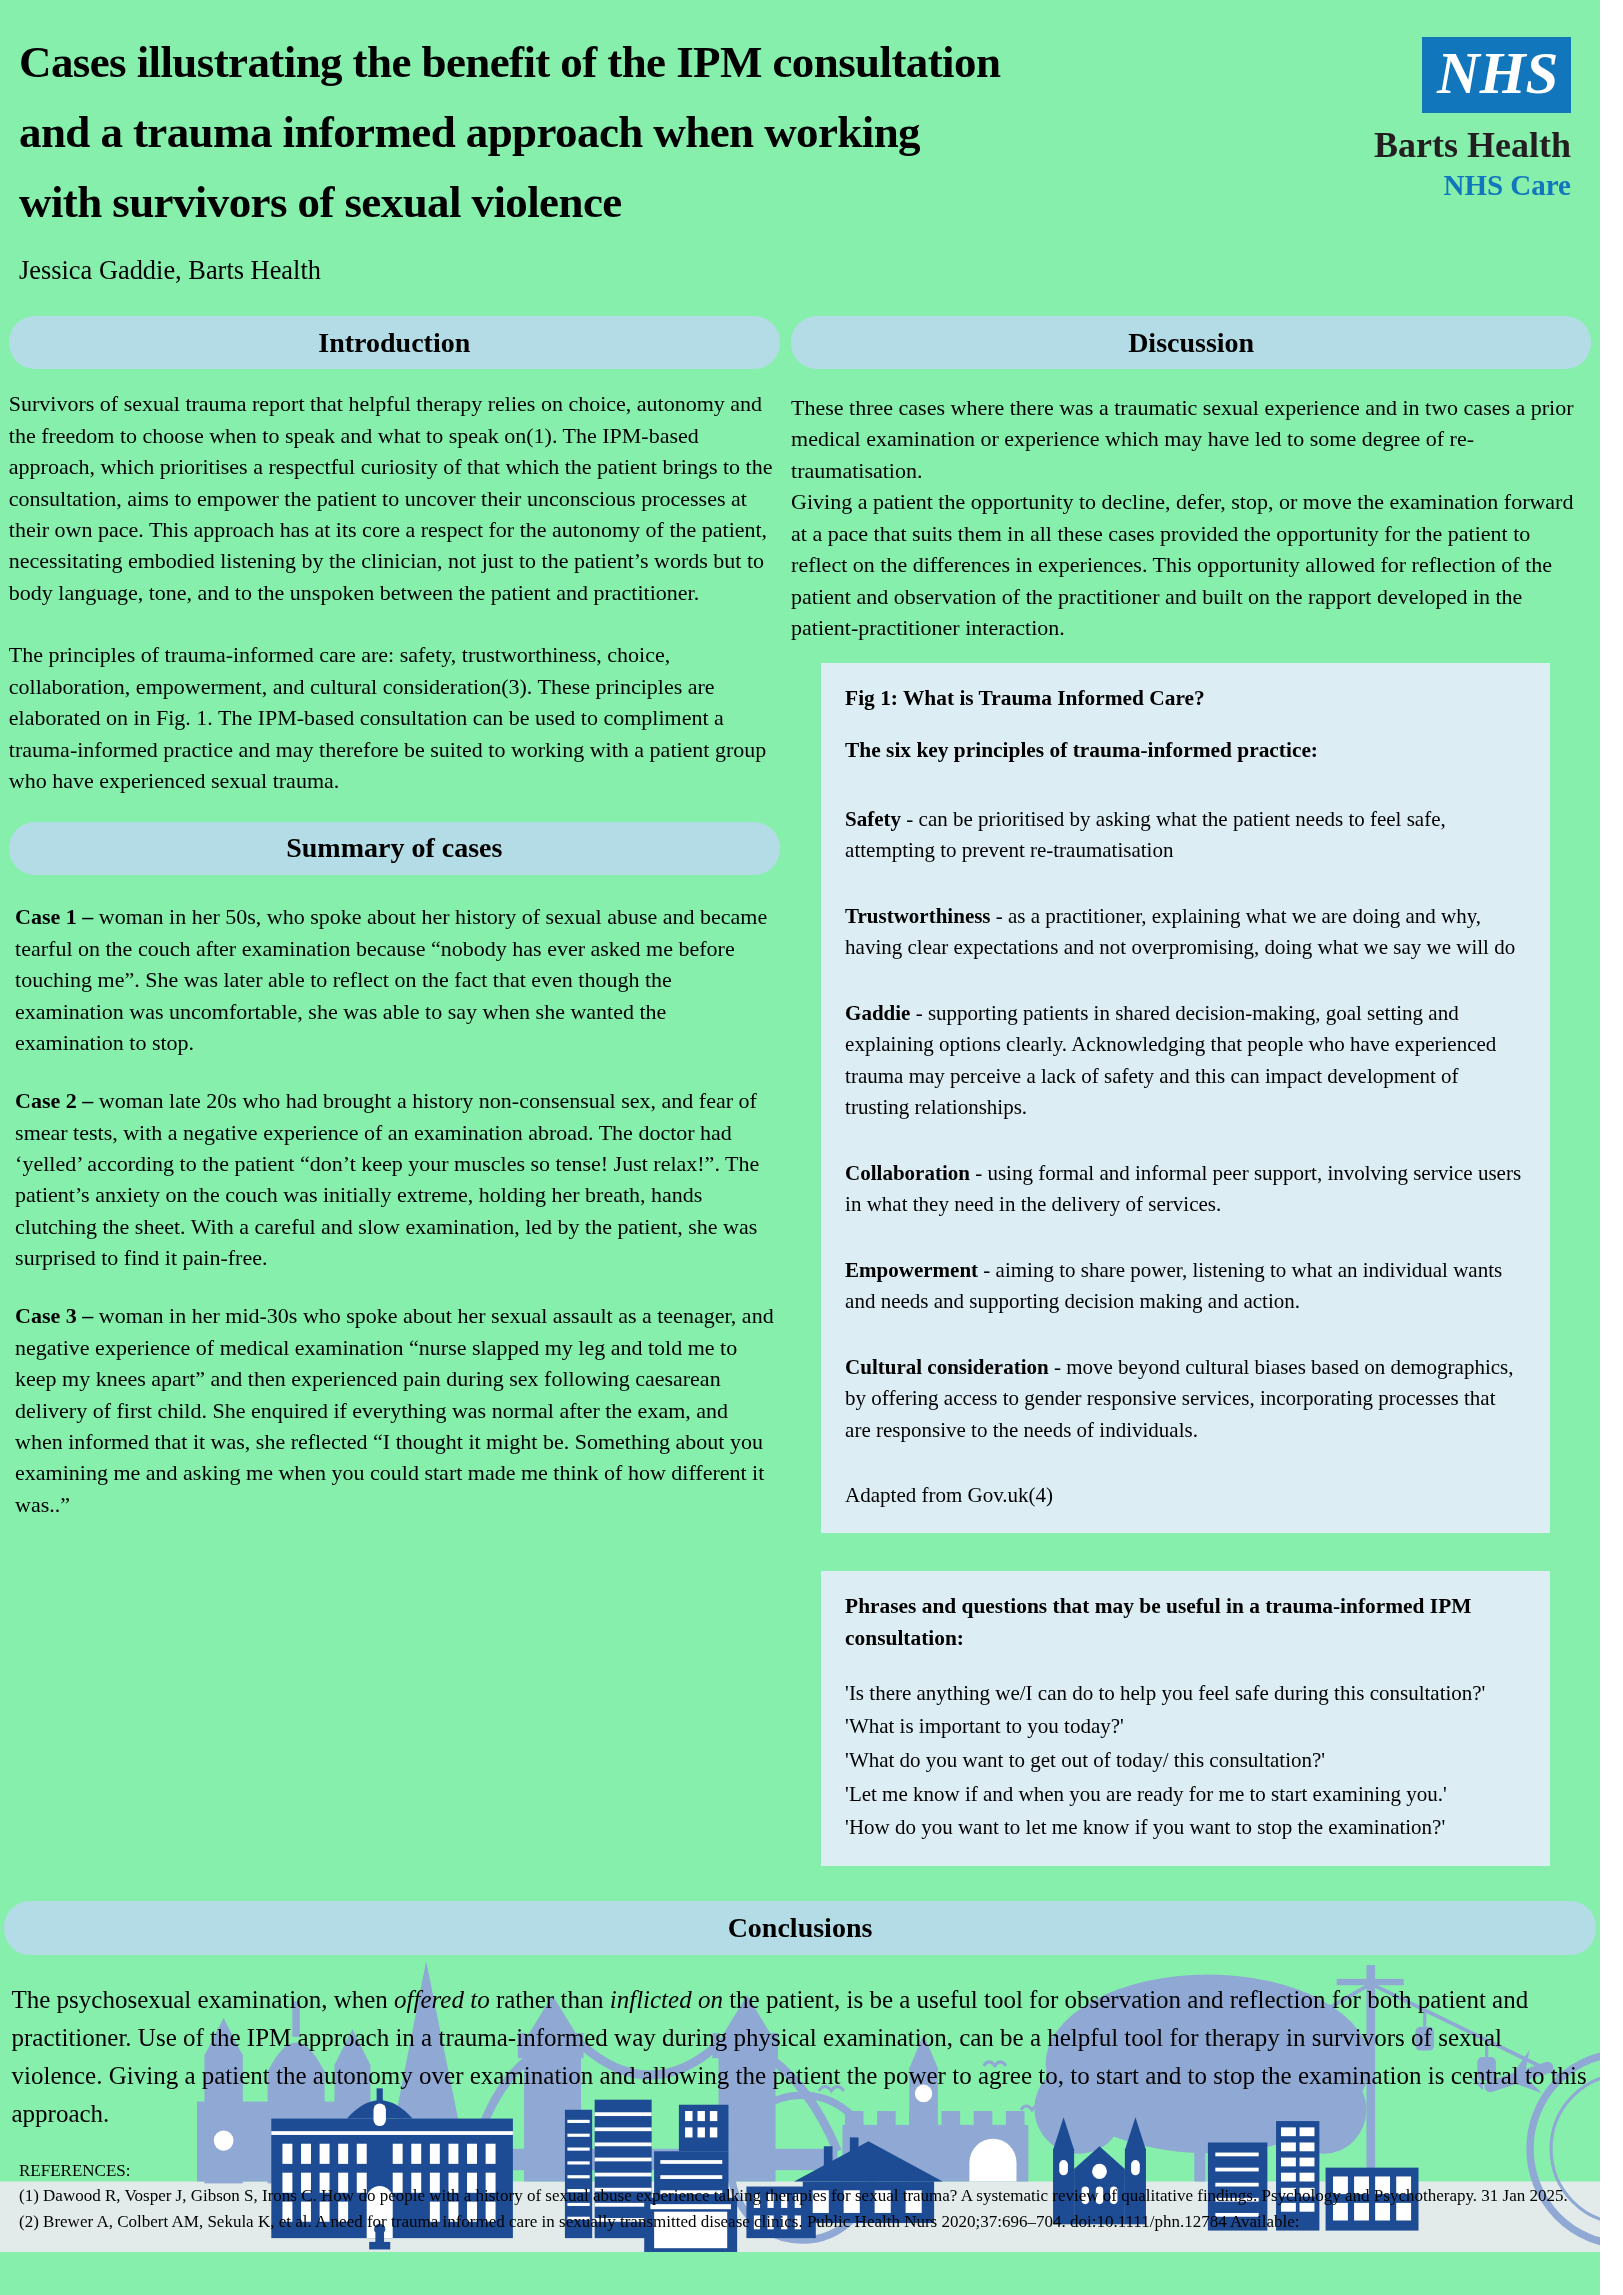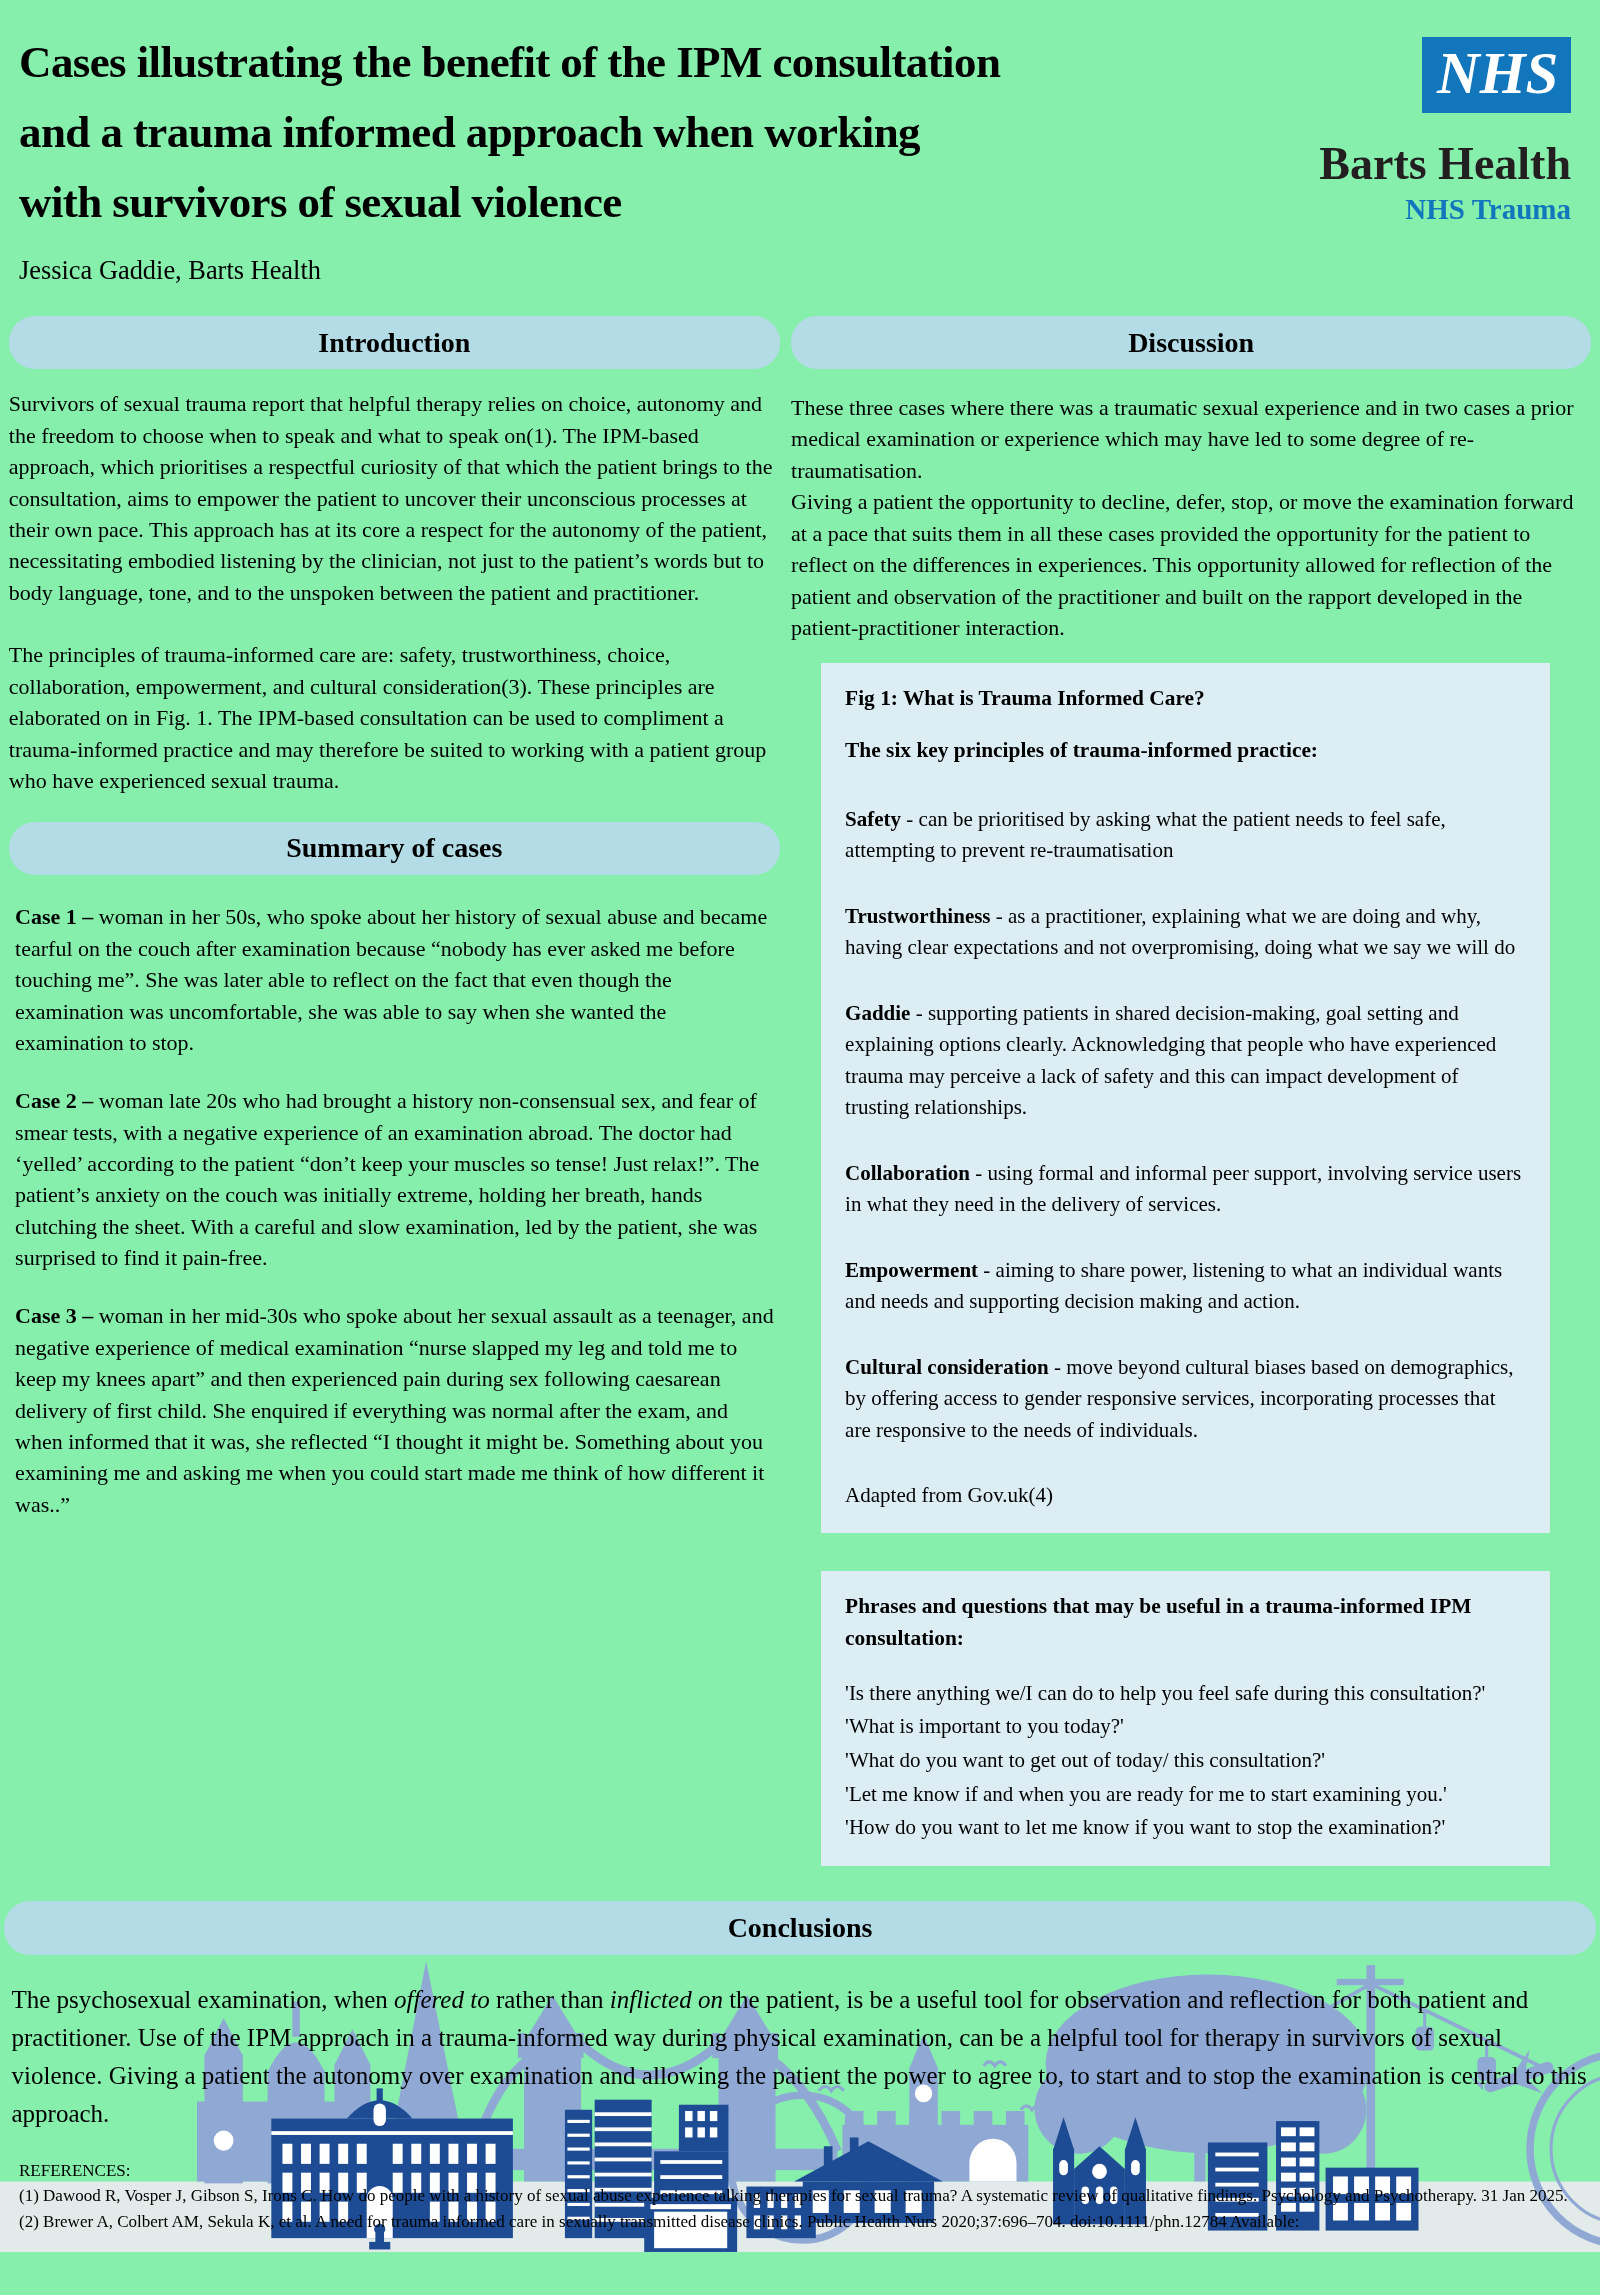--- a/index.html
+++ b/index.html
@@ -7,21 +7,21 @@
         font-family:Liberation Serif, serif;overflow:hidden;}
   .content{position:relative;z-index:2;}
   
   .header{display:flex;justify-content:space-between;align-items:flex-start;padding:28px 19px 0 19px;}
   .title-block{width:1270px;}
   .title-line{font-size:45px;font-weight:bold;line-height:1.55;letter-spacing:-0.6px;}
   .author{font-size:26.4px;margin-top:17.6px;}
   .logo{text-align:right;padding-top:8.8px;padding-right:10px;}
   .nhs-box{display:inline-block;background:#1176BC;color:#fff;font-style:italic;font-weight:bold;
            font-size:59px;line-height:1;padding:7.5px 12.6px 10px 15px;margin-left:12px;}
-  .org{font-size:46px;font-weight:bold;color:#231f20;margin-top:24px;white-space:nowrap;}
+  .org{font-size:36px;font-weight:bold;color:#231f20;margin-top:11px;white-space:nowrap;}
   .trust{font-size:29px;font-weight:bold;color:#1176BC;margin-top:2.5px;}
   
   .columns{display:flex;gap:11.3px;padding:0 8.8px;margin-top:30px;align-items:flex-start;}
   .col-left{width:771px;flex:none;}
   .col-right{flex:1;min-width:0;}
   .section-bar{background:#B4DCE6;font-size:28px;font-weight:bold;text-align:center;padding:10.7px 0;border-radius:26px;}
   .body{font-size:22px;line-height:1.43;margin:0;}
   .intro-p1{margin-top:19px;}
   .intro-p2{margin-top:31px;margin-bottom:25px;}
   .case-p{margin-top:26.4px;padding-left:6.3px;}
@@ -58,21 +58,21 @@
         <h1 style="margin:0;">
           <div class="title-line">Cases illustrating the benefit of the IPM consultation</div>
           <div class="title-line">and a trauma informed approach when working</div>
           <div class="title-line">with survivors of sexual violence</div>
         </h1>
         <div class="author">Jessica Gaddie, Barts Health</div>
       </div>
       <div class="logo">
         <div class="nhs-box"><span>NHS</span></div>
         <div class="org">Barts Health</div>
-        <div class="trust">NHS Trauma</div>
+        <div class="trust">NHS Care</div>
       </div>
     </header>
 
     <div class="columns">
 
       <section class="col-left">
         <div class="section-bar">Introduction</div>
         <p class="body intro-p1">Survivors of sexual trauma report that helpful therapy relies on choice, autonomy and the freedom to choose when to speak and what to speak on(1). The IPM-based approach, which prioritises a respectful curiosity of that which the patient brings to the consultation, aims to empower the patient to uncover their unconscious processes at their own pace. This approach has at its core a respect for the autonomy of the patient, necessitating embodied listening by the clinician, not just to the patient’s words but to body language, tone, and to the unspoken between the patient and practitioner.</p>
         <p class="body intro-p2">The principles of trauma-informed care are: safety, trustworthiness, choice, collaboration, empowerment, and cultural consideration(3). These principles are elaborated on in Fig. 1. The IPM-based consultation can be used to compliment a trauma-informed practice and may therefore be suited to working with a patient group who have experienced sexual trauma.</p>
         <div class="section-bar">Summary of cases</div>

